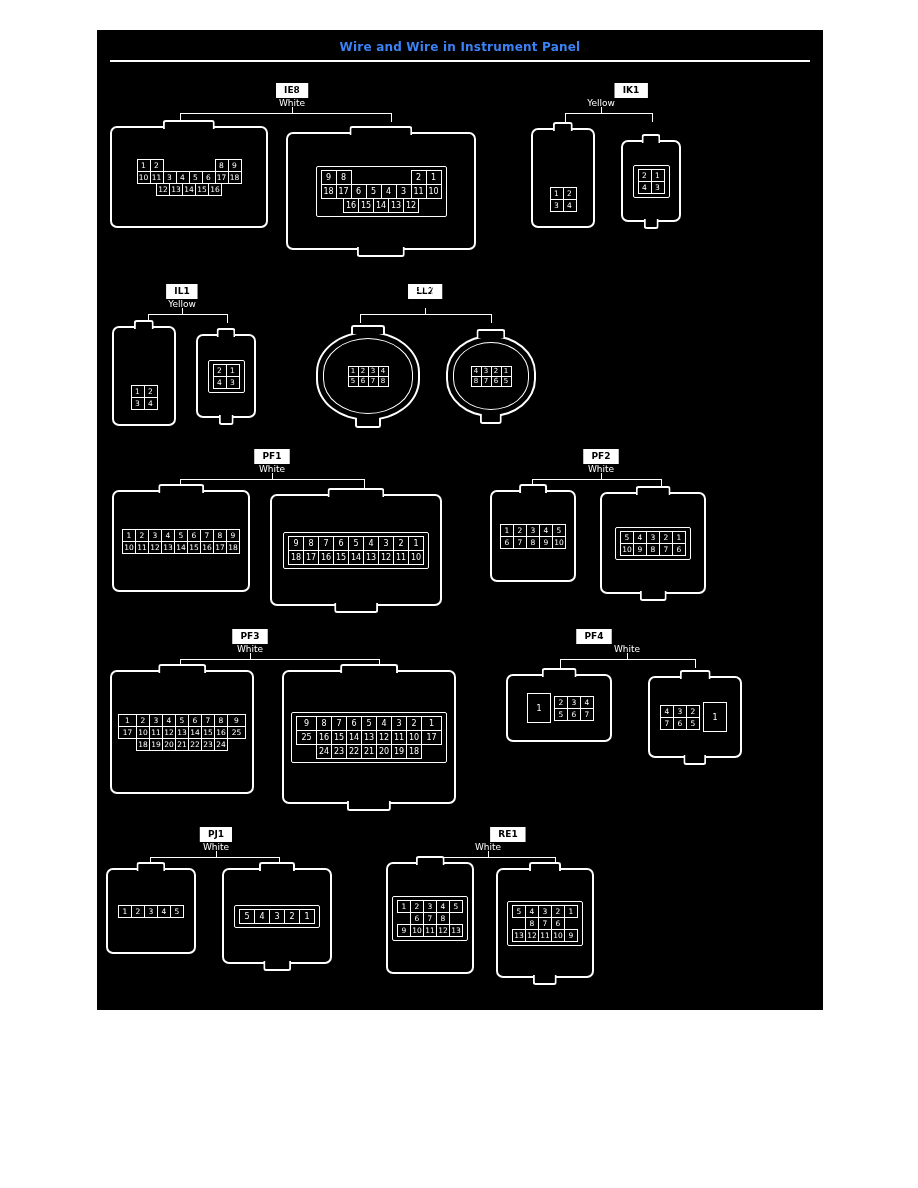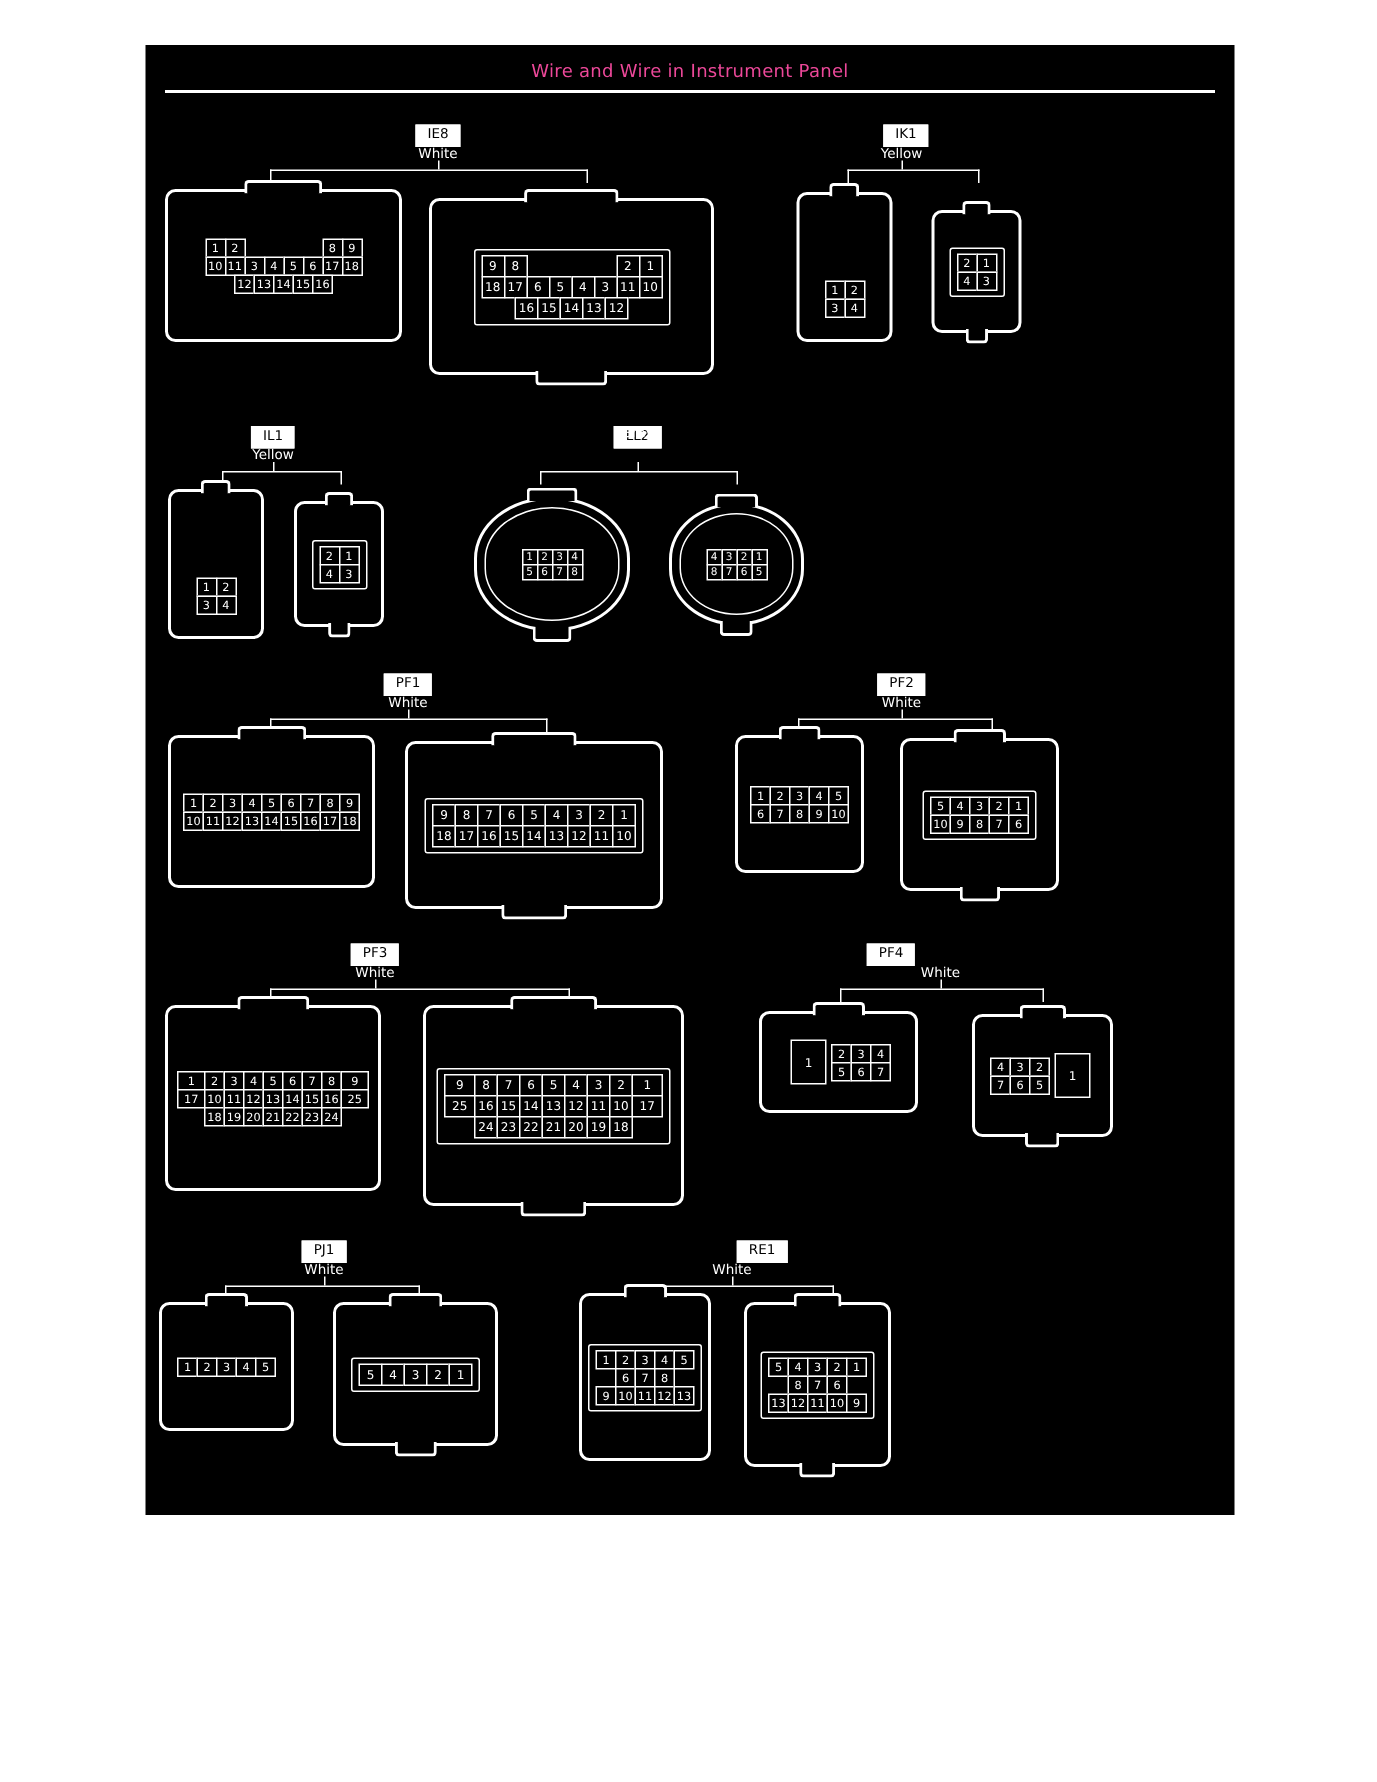--- a/index.html
+++ b/index.html
@@ -1,23 +1,23 @@
 <!DOCTYPE html>
 <html><head>
 <meta charset="utf-8">
 <style>
   *{margin:0;padding:0;box-sizing:border-box}
   html,body{width:918px;height:1188px;background:#fff;font-family:"DejaVu Sans",sans-serif}
   .page{position:relative;width:918px;height:1188px;background:#fff;overflow:hidden}
   .panel{position:absolute;left:97px;top:30px;width:726px;height:980px;background:#000}
-  .title{position:absolute;left:97px;top:40px;width:726px;text-align:center;color:#ec4899;font-size:12px;font-weight:normal;letter-spacing:.2px}
+  .title{position:absolute;left:97px;top:40px;width:726px;text-align:center;color:#3b82f6;font-size:12px;font-weight:bold;letter-spacing:.2px}
   .title-line{position:absolute;left:110px;top:60px;width:700px;height:2px;background:#fff}
 
   .group{position:absolute;left:0;top:0;width:918px;height:1188px;pointer-events:none}
-  .glabel{position:absolute;transform:translateX(-50%);background:#fff;color:#000;font-size:9px;font-weight:normal;padding:1px 7px;line-height:11px;border:1px solid #fff}
+  .glabel{position:absolute;transform:translateX(-50%);background:#fff;color:#000;font-size:9px;font-weight:bold;padding:1px 7px;line-height:11px;border:1px solid #fff}
   .gcolor{position:absolute;transform:translateX(-50%);color:#fff;font-size:9px;line-height:10px;white-space:nowrap}
   .stem{position:absolute;width:1px;background:#fff}
   .bracket{position:absolute;height:10px;border-top:1px solid #fff}
   .bracket::before,.bracket::after{content:"";position:absolute;top:-1px;width:1px;height:9px;background:#fff}
   .bracket::before{left:0}
   .bracket::after{right:0}
 
   .conn{position:absolute;border:2px solid #fff;border-radius:7px;background:#000;display:flex;flex-direction:column;align-items:center;justify-content:center}
   .tab{position:absolute;top:-8px;left:50%;transform:translateX(-50%);width:34%;height:9px;border:2px solid #fff;border-bottom:none;background:#000;border-radius:3px 3px 0 0}
   .lug{position:absolute;bottom:-9px;left:50%;transform:translateX(-50%);width:26%;height:10px;border:2px solid #fff;border-top:none;background:#000;border-radius:0 0 3px 3px}
@@ -40,21 +40,21 @@
   .conn.tallc{justify-content:flex-end;padding-bottom:14px}
 
   
   #g-ie8 .glabel{left:292px;top:83px}
   #g-ie8 .gcolor{left:292px;top:98px}
   #g-ie8 .stem{left:292px;top:107px;height:6px}
   #g-ie8 .bracket{left:180px;top:113px;width:212px}
   #c-ie8-l{left:110px;top:126px;width:158px;height:102px}
   #c-ie8-r{left:286px;top:132px;width:190px;height:118px}
 
-  #g-ik1 .glabel{left:604px;top:83px}
+  #g-ik1 .glabel{left:631px;top:83px}
   #g-ik1 .gcolor{left:601px;top:98px}
   #g-ik1 .stem{left:601px;top:107px;height:6px}
   #g-ik1 .bracket{left:565px;top:113px;width:88px}
   #c-ik1-l{left:531px;top:128px;width:64px;height:100px}
   #c-ik1-r{left:621px;top:140px;width:60px;height:82px}
 
   #g-il1 .glabel{left:182px;top:284px}
   #g-il1 .gcolor{left:182px;top:299px}
   #g-il1 .stem{left:182px;top:308px;height:6px}
   #g-il1 .bracket{left:148px;top:314px;width:80px}

